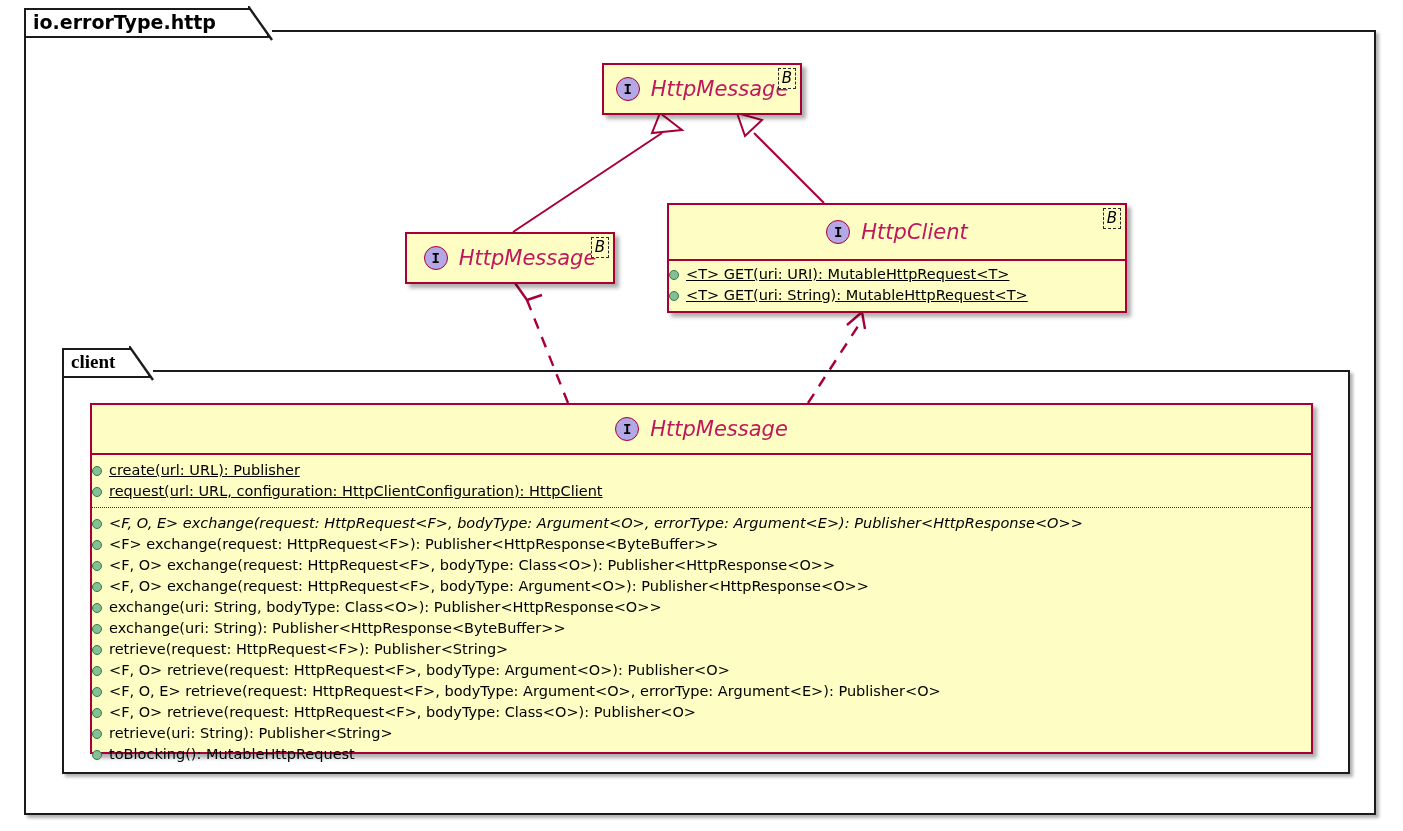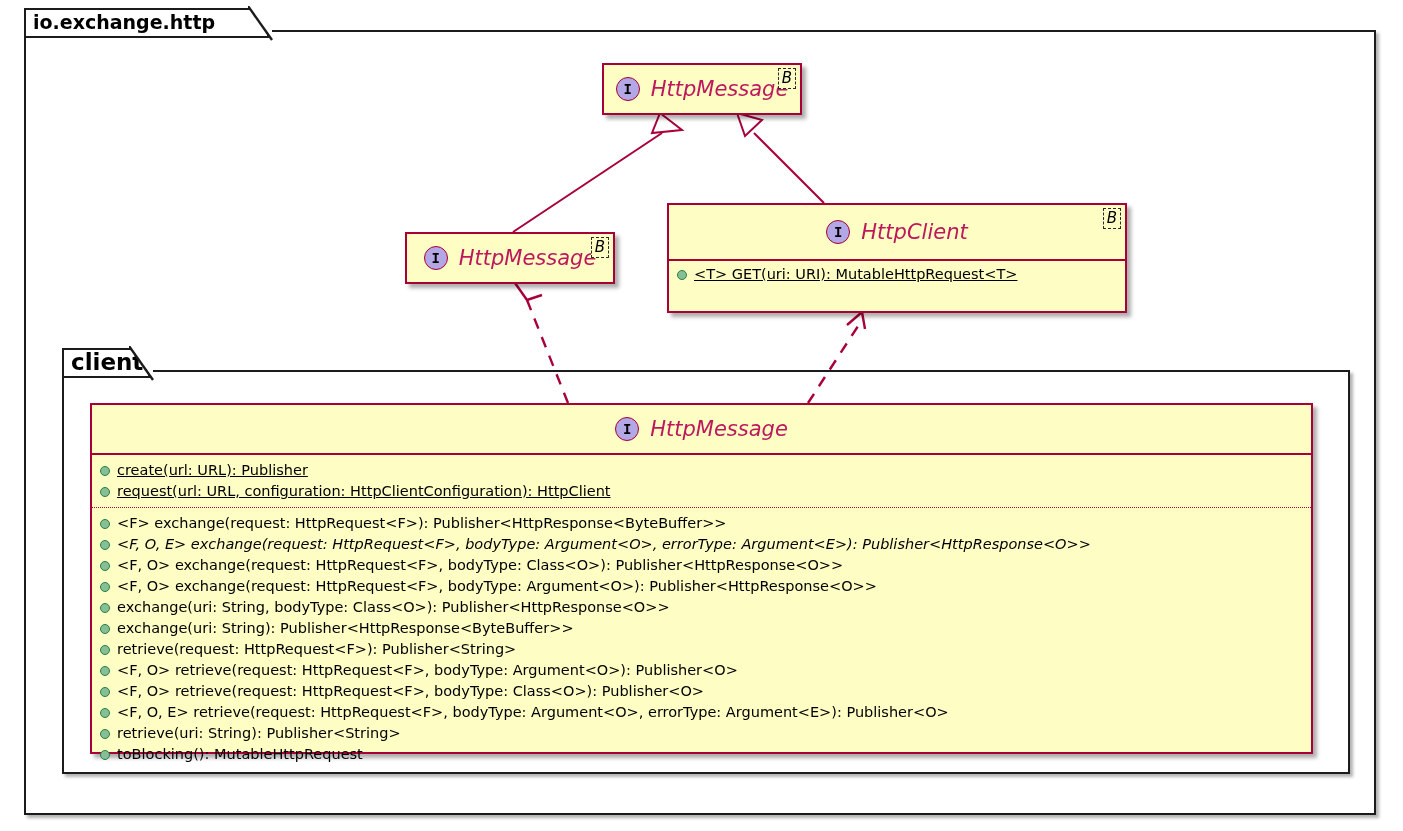--- a/index.html
+++ b/index.html
@@ -103,21 +103,20 @@
   .cls-section.sep-dotted { border-top: 1.6px dotted #a80036; }
 
   .member {
     display: flex;
     align-items: center;
     white-space: nowrap;
     font-size: 14.5px;
     color: #000000;
     line-height: 21px;
     height: 21px;
-    padding-left: 8px;
   }
   .vis-dot {
     width: 10px; height: 10px;
     border-radius: 50%;
     background: #84bf96;
     border: 1.4px solid #2e7d46;
     flex: none;
     margin-right: 7px;
     box-sizing: border-box;
   }
@@ -134,31 +133,31 @@
     pointer-events: none;
   }
 </style>
 </head>
 <body>
 
 <div id="canvas">
 
   <div class="pkg" style="left:24px; top:30px; width:1352px; height:785px;"></div>
   <div class="pkg-tab" style="left:24px; top:8px; width:245px; height:30px;">
-    <span class="tab-label" style="font-size:19px;">io.exchange.http</span>
+    <span class="tab-label" style="font-size:19px;">io.errorType.http</span>
   </div>
 
   <svg style="position:absolute; left:248px; top:6px; width:34px; height:36px; z-index:7;">
     <polygon points="0,0 24,34 24,0" fill="#ffffff"></polygon>
     <line x1="0" y1="0" x2="24" y2="34" stroke="#1b1b1b" stroke-width="2.4"></line>
   </svg>
 
   <div class="pkg" style="left:62px; top:370px; width:1288px; height:404px;"></div>
   <div class="pkg-tab" style="left:62px; top:348px; width:88px; height:30px;">
-    <span class="tab-label" style="font-size:23px;">client</span>
+    <span class="tab-label" style="font-size:19px;font-family:Liberation Serif, serif;">client</span>
   </div>
   <svg style="position:absolute; left:129px; top:346px; width:34px; height:36px; z-index:7;">
     <polygon points="0,0 24,34 24,0" fill="#ffffff"></polygon>
     <line x1="0" y1="0" x2="24" y2="34" stroke="#1b1b1b" stroke-width="2.4"></line>
   </svg>
 
   <svg id="links">
 
     <line x1="513" y1="232" x2="662" y2="133" stroke="#a80036" stroke-width="2"></line>
     <polygon points="660,113 682,130 652,133" fill="#ffffff" stroke="#a80036" stroke-width="2"></polygon>
@@ -193,47 +192,51 @@
     <div class="cls-head divided" style="height:56px;">
       <span class="iface-icon">I</span>
       <span class="cls-title">HttpClient</span>
       <span class="generic-badge">B</span>
     </div>
     <div class="cls-section">
       <div class="member static">
         <span class="vis-dot"></span>
         <span class="member-text">&lt;T&gt; GET(uri: URI): MutableHttpRequest&lt;T&gt;</span>
       </div>
+      <div class="member static">
+        <span class="vis-dot"></span>
+        <span class="member-text">&lt;T&gt; GET(uri: String): MutableHttpRequest&lt;T&gt;</span>
+      </div>
     </div>
   </div>
 
   <div class="cls" style="left:90px; top:403px; width:1223px; height:351px;">
     <div class="cls-head divided" style="height:50px;">
       <span class="iface-icon">I</span>
       <span class="cls-title">HttpMessage</span>
     </div>
     <div class="cls-section" style="padding-top:5px; padding-bottom:5px;">
       <div class="member static">
         <span class="vis-dot"></span>
         <span class="member-text">create(url: URL): Publisher</span>
       </div>
       <div class="member static">
         <span class="vis-dot"></span>
         <span class="member-text">request(url: URL, configuration: HttpClientConfiguration): HttpClient</span>
       </div>
     </div>
     <div class="cls-section sep-dotted" style="padding-top:5px;">
+      <div class="member abstract">
+        <span class="vis-dot"></span>
+        <span class="member-text">&lt;F, O, E&gt; exchange(request: HttpRequest&lt;F&gt;, bodyType: Argument&lt;O&gt;, errorType: Argument&lt;E&gt;): Publisher&lt;HttpResponse&lt;O&gt;&gt;</span>
+      </div>
       <div class="member">
         <span class="vis-dot"></span>
         <span class="member-text">&lt;F&gt; exchange(request: HttpRequest&lt;F&gt;): Publisher&lt;HttpResponse&lt;ByteBuffer&gt;&gt;</span>
       </div>
-      <div class="member abstract">
-        <span class="vis-dot"></span>
-        <span class="member-text">&lt;F, O, E&gt; exchange(request: HttpRequest&lt;F&gt;, bodyType: Argument&lt;O&gt;, errorType: Argument&lt;E&gt;): Publisher&lt;HttpResponse&lt;O&gt;&gt;</span>
-      </div>
       <div class="member">
         <span class="vis-dot"></span>
         <span class="member-text">&lt;F, O&gt; exchange(request: HttpRequest&lt;F&gt;, bodyType: Class&lt;O&gt;): Publisher&lt;HttpResponse&lt;O&gt;&gt;</span>
       </div>
       <div class="member">
         <span class="vis-dot"></span>
         <span class="member-text">&lt;F, O&gt; exchange(request: HttpRequest&lt;F&gt;, bodyType: Argument&lt;O&gt;): Publisher&lt;HttpResponse&lt;O&gt;&gt;</span>
       </div>
       <div class="member">
         <span class="vis-dot"></span>
@@ -246,28 +249,28 @@
       <div class="member">
         <span class="vis-dot"></span>
         <span class="member-text">retrieve(request: HttpRequest&lt;F&gt;): Publisher&lt;String&gt;</span>
       </div>
       <div class="member">
         <span class="vis-dot"></span>
         <span class="member-text">&lt;F, O&gt; retrieve(request: HttpRequest&lt;F&gt;, bodyType: Argument&lt;O&gt;): Publisher&lt;O&gt;</span>
       </div>
       <div class="member">
         <span class="vis-dot"></span>
+        <span class="member-text">&lt;F, O, E&gt; retrieve(request: HttpRequest&lt;F&gt;, bodyType: Argument&lt;O&gt;, errorType: Argument&lt;E&gt;): Publisher&lt;O&gt;</span>
+      </div>
+      <div class="member">
+        <span class="vis-dot"></span>
         <span class="member-text">&lt;F, O&gt; retrieve(request: HttpRequest&lt;F&gt;, bodyType: Class&lt;O&gt;): Publisher&lt;O&gt;</span>
       </div>
       <div class="member">
         <span class="vis-dot"></span>
-        <span class="member-text">&lt;F, O, E&gt; retrieve(request: HttpRequest&lt;F&gt;, bodyType: Argument&lt;O&gt;, errorType: Argument&lt;E&gt;): Publisher&lt;O&gt;</span>
-      </div>
-      <div class="member">
-        <span class="vis-dot"></span>
         <span class="member-text">retrieve(uri: String): Publisher&lt;String&gt;</span>
       </div>
       <div class="member">
         <span class="vis-dot"></span>
         <span class="member-text">toBlocking(): MutableHttpRequest</span>
       </div>
     </div>
   </div>
 
 </div>

